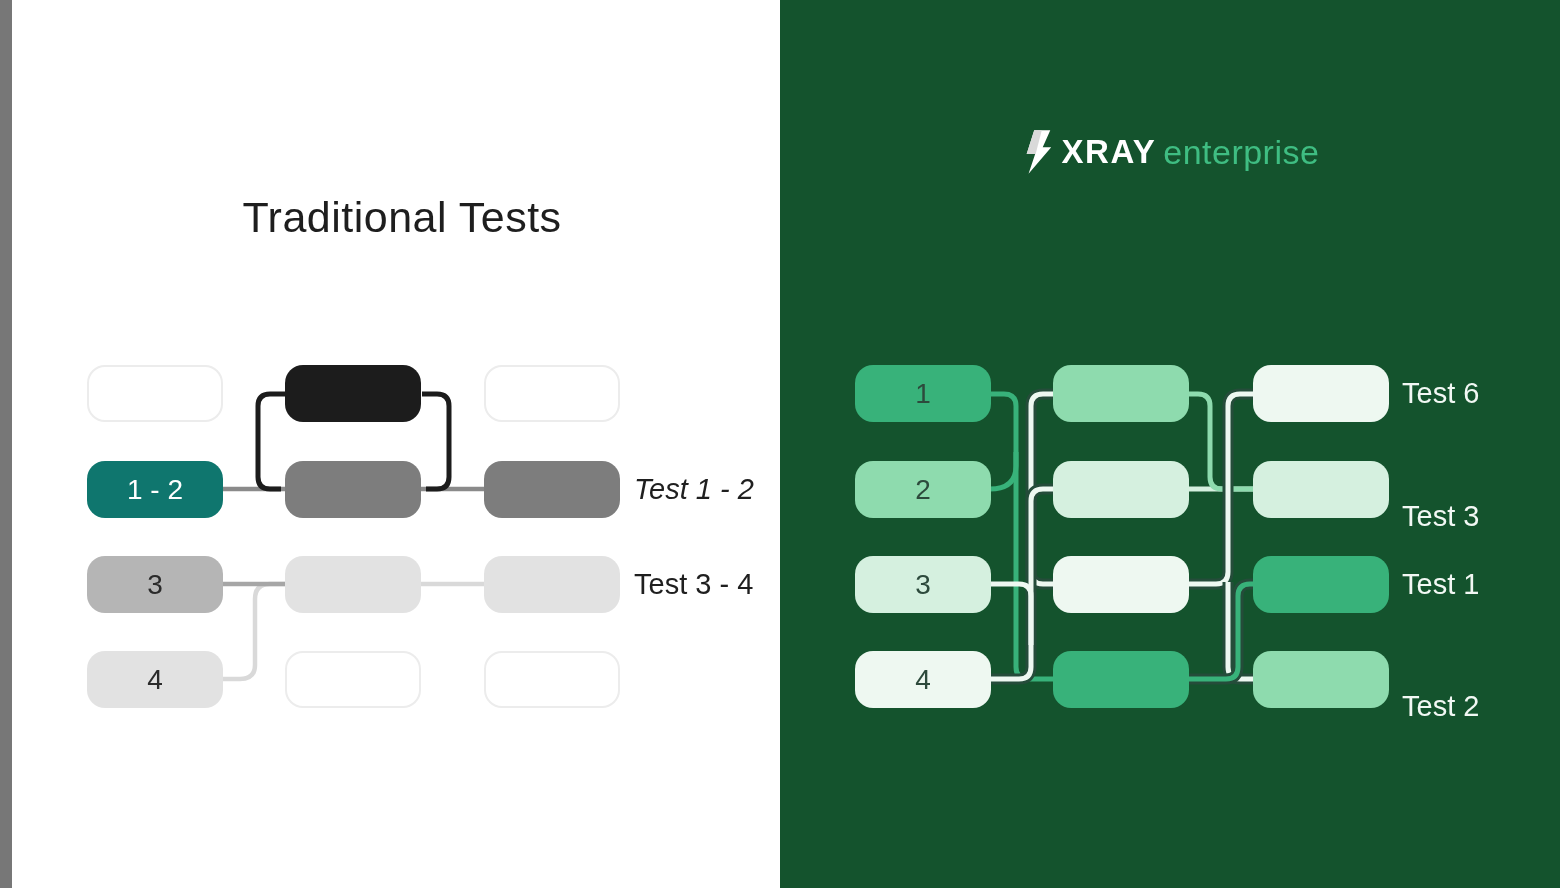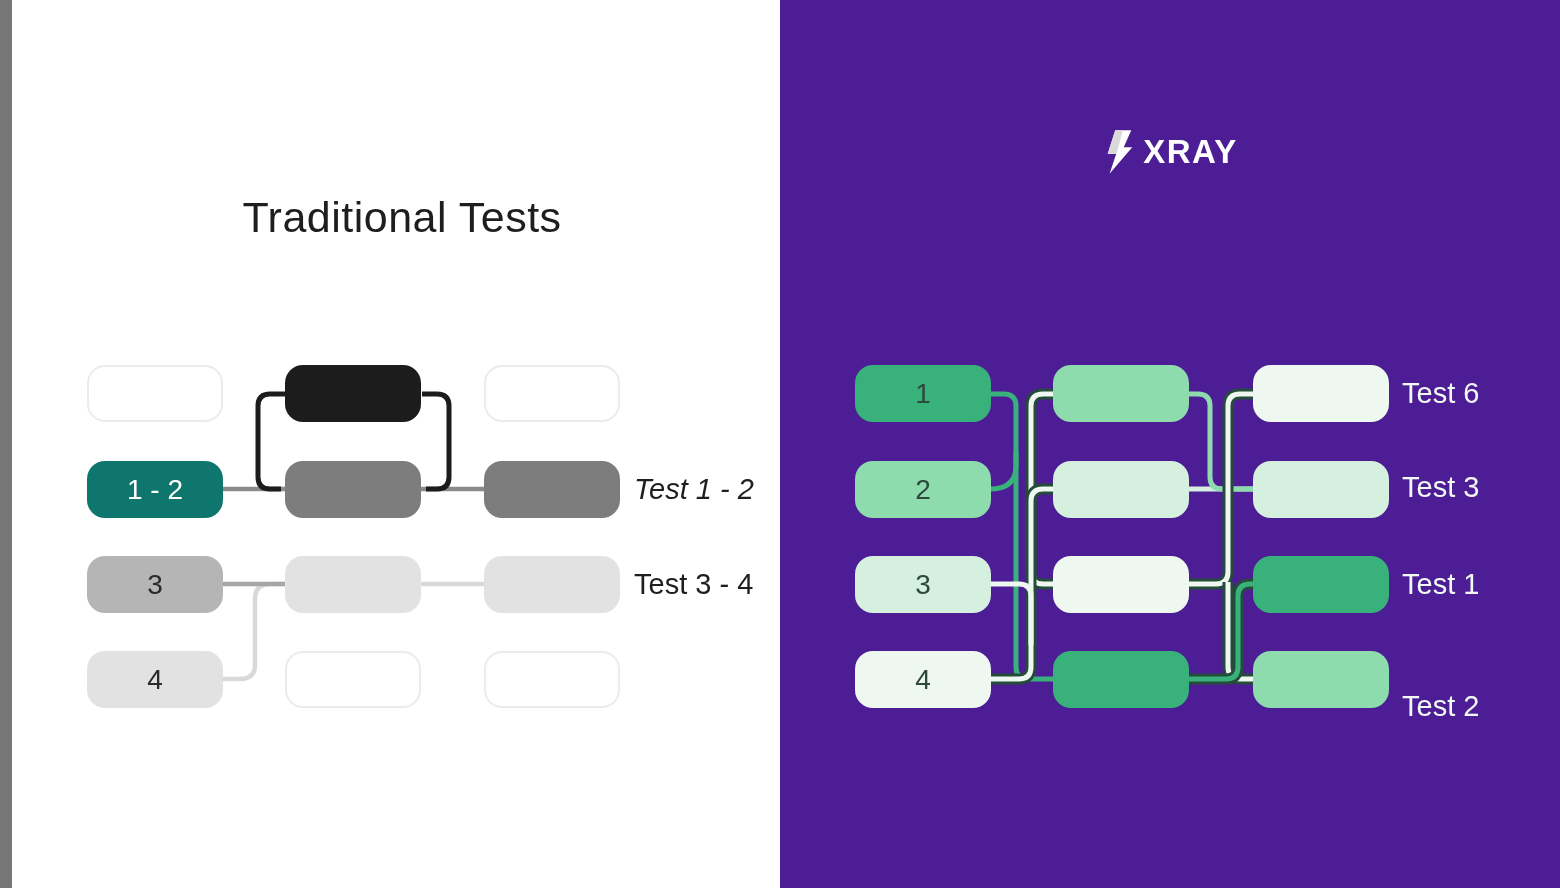--- a/index.html
+++ b/index.html
@@ -70,27 +70,28 @@
         <div class="pill" style="left: 75px; top: 651px; background: rgb(226, 226, 226); color: rgb(43, 43, 43);">4</div>
         <div class="pill outline-left" style="left: 273px; top: 651px; border-color: rgb(236, 236, 236);"></div>
         <div class="pill outline-left" style="left: 472px; top: 651px; border-color: rgb(236, 236, 236);"></div>
       </div>
     <div id="left-labels">
         <div class="row-label" style="left: 622px; top: 461px; color: rgb(31, 31, 31); font-style: italic;">Test 1 - 2</div>
         <div class="row-label" style="left: 622px; top: 556px; color: rgb(31, 31, 31);">Test 3 - 4</div>
       </div>
   </div>
 
-  <div class="panel panel-right" style="background: #4c1d95;">
+  <div class="panel panel-right" style="background: #14532d;">
     <div class="logo-row">
       <svg width="34" height="48" viewBox="0 0 36 50">
         <polygon points="14,2 31,2 23,20 32,20 8,48 15,27 6,27" fill="#ffffff"></polygon>
         <polygon points="14,2 22,2 15.5,27 6,27" fill="#d9d9d9"></polygon>
       </svg>
       <span class="logo-brand" style="color: rgb(255, 255, 255);">XRAY</span>
+        <span class="logo-suffix" style="color: rgb(63, 189, 130);">enterprise</span>
     </div>
 
     <svg class="grid-svg" viewBox="0 0 780 888" width="780" height="888">
 
       <path stroke-width="5" d="M210 394 H224 Q236 394 236 406 V667 Q236 679 248 679 H273" stroke="#38b27a"></path>
 
       <path stroke-width="5" d="M210 489 C228 489 236 481 236 466 V452" stroke="#38b27a"></path>
 
       <path stroke-width="11" d="M273 394 H263 Q251 394 251 406 V572 Q251 584 263 584 H273" stroke="#254c3a"></path>
       <path stroke-width="5" d="M273 394 H263 Q251 394 251 406 V572 Q251 584 263 584 H273" stroke="#eef8f1"></path>
@@ -119,18 +120,18 @@
         <div class="pill" style="left: 473px; top: 461px; background: rgb(213, 240, 223); color: rgb(45, 74, 60);"></div>
         <div class="pill" style="left: 75px; top: 556px; background: rgb(213, 240, 223); color: rgb(45, 74, 60);">3</div>
         <div class="pill" style="left: 273px; top: 556px; background: rgb(238, 248, 241); color: rgb(45, 74, 60);"></div>
         <div class="pill" style="left: 473px; top: 556px; background: rgb(56, 178, 122); color: rgb(45, 74, 60);"></div>
         <div class="pill" style="left: 75px; top: 651px; background: rgb(238, 248, 241); color: rgb(45, 74, 60);">4</div>
         <div class="pill" style="left: 273px; top: 651px; background: rgb(56, 178, 122); color: rgb(45, 74, 60);"></div>
         <div class="pill" style="left: 473px; top: 651px; background: rgb(142, 219, 174); color: rgb(45, 74, 60);"></div>
       </div>
     <div id="right-labels">
         <div class="row-label" style="left: 622px; top: 365px; color: rgb(242, 248, 244);">Test 6</div>
-        <div class="row-label" style="left: 622px; top: 459px; color: rgb(242, 248, 244);">Test 3</div>
+        <div class="row-label" style="left: 622px; top: 488px; color: rgb(242, 248, 244);">Test 3</div>
         <div class="row-label" style="left: 622px; top: 556px; color: rgb(242, 248, 244);">Test 1</div>
         <div class="row-label" style="left: 622px; top: 678px; color: rgb(242, 248, 244);">Test 2</div>
       </div>
   </div>
 </div>
 
 </body></html>

